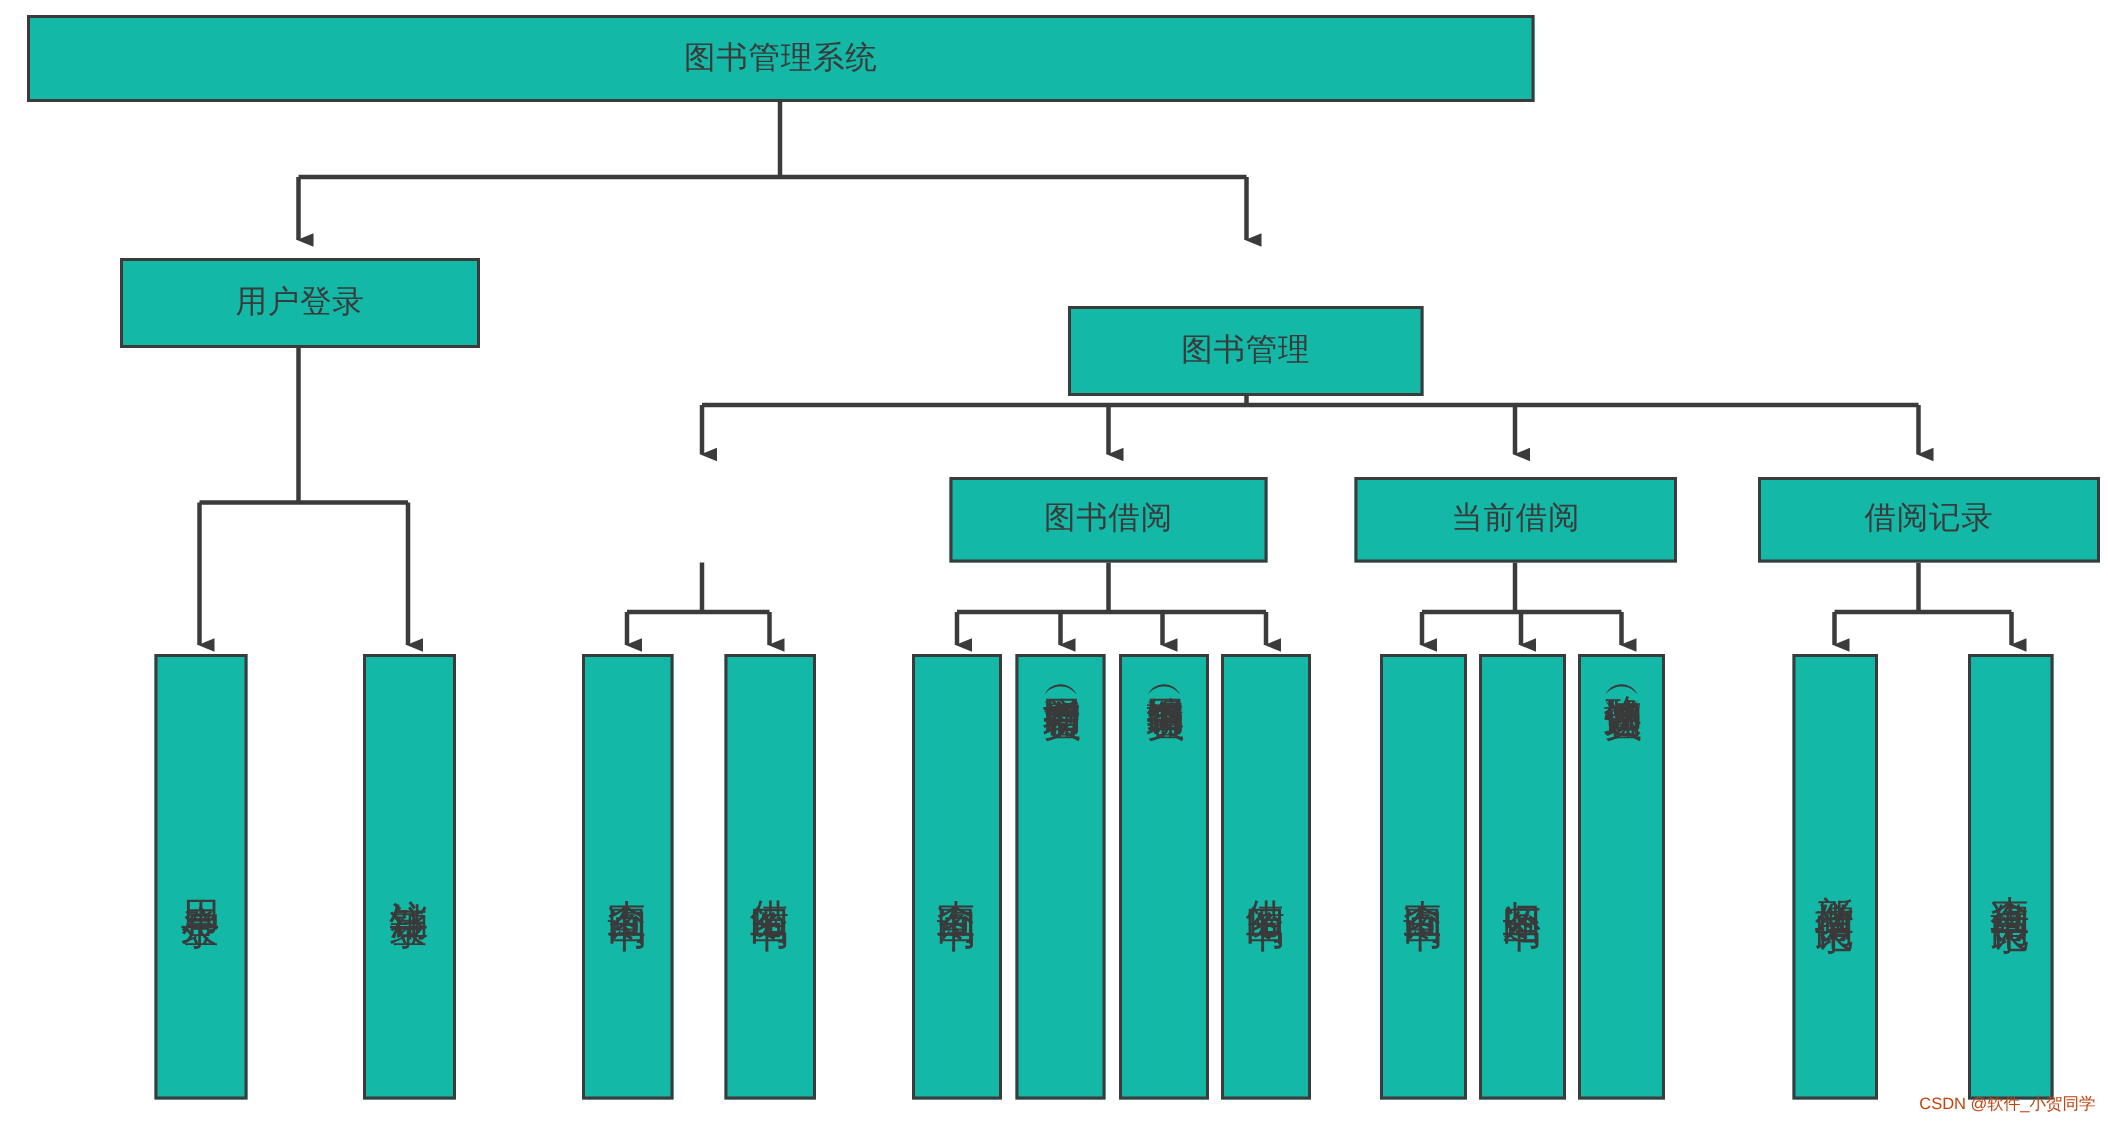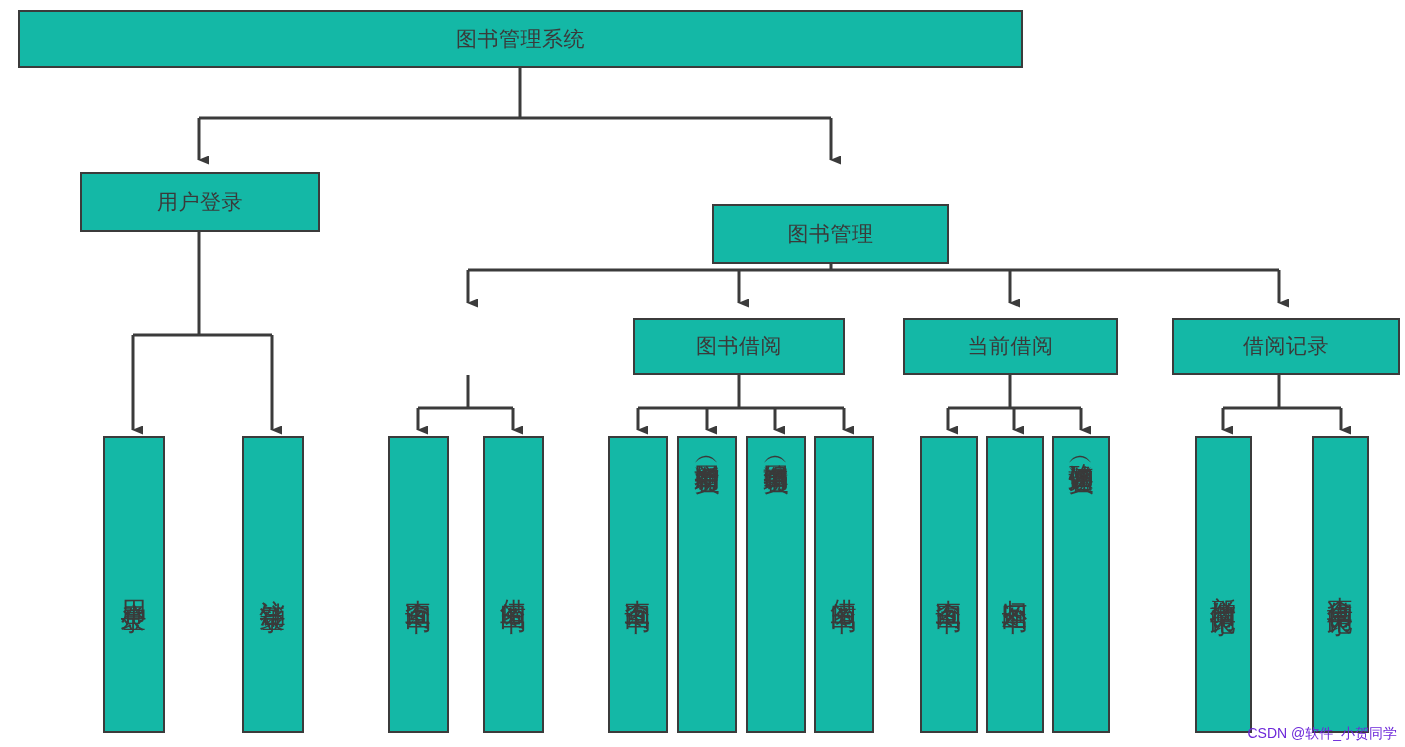--- a/index.html
+++ b/index.html
@@ -62,22 +62,22 @@
     letter-spacing: 1px;
   }
   .node.vertical.centered {
     align-items: center;
     padding-top: 0;
   }
   .watermark {
     position: absolute;
     right: 8px;
     bottom: 4px;
-    font-size: 14px;
-    color: #6d28d9;
+    font-size: 11px;
+    color: #c2410c;
     font-family: "Liberation Sans", sans-serif;
     white-space: nowrap;
   }
 </style>
 </head>
 <body>
 
 <div id="diagram-root">
 
   <svg class="edges" viewBox="0 0 1405 747" xmlns="http://www.w3.org/2000/svg">

